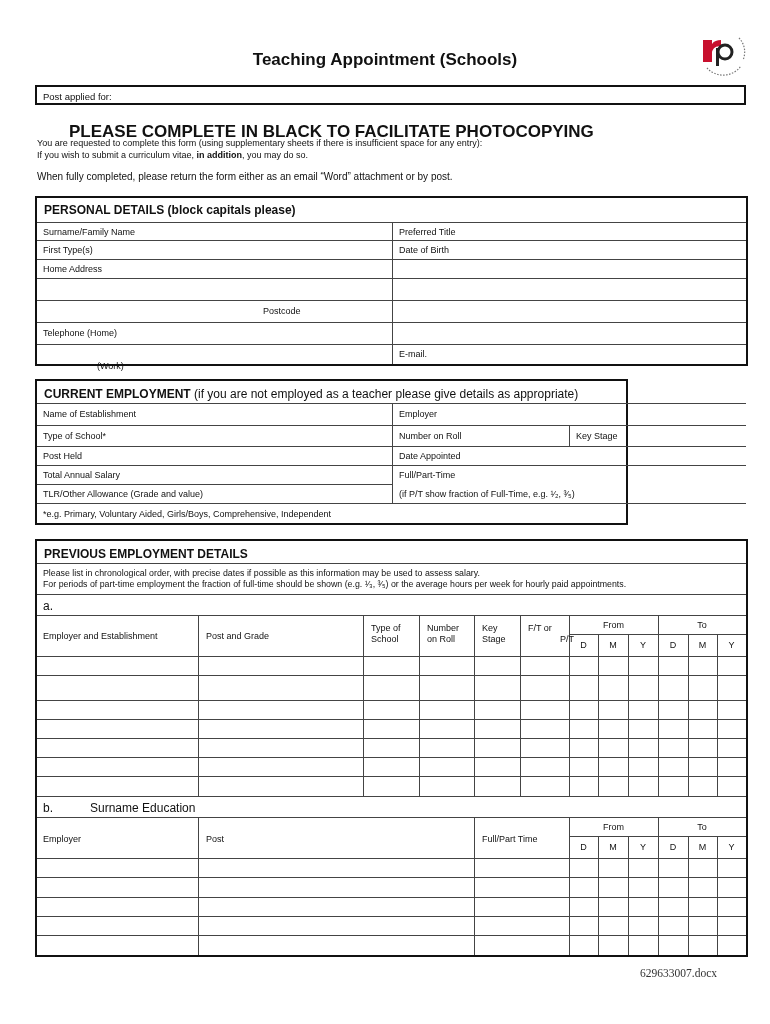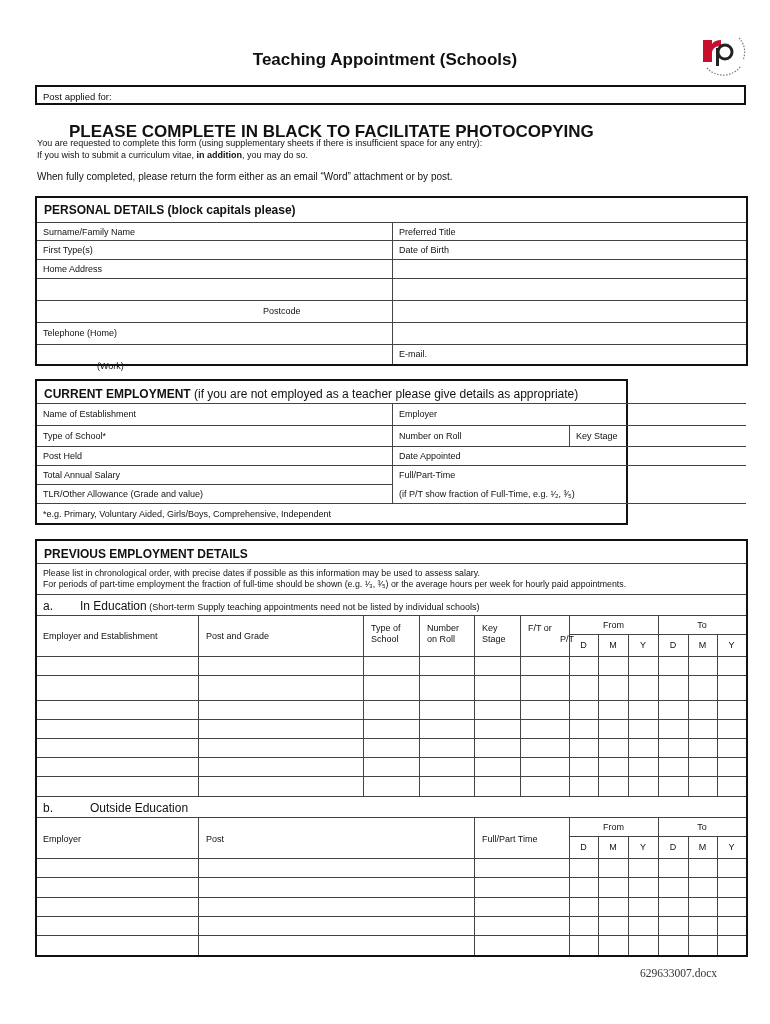--- a/index.html
+++ b/index.html
@@ -101,28 +101,27 @@
 </div>
 
 <div class="abs box" style="left:35px; top:539px; width:713px; height:418px;">
   <div class="sec-title" style="left:7px; top:6px;">PREVIOUS EMPLOYMENT DETAILS</div>
   <div class="hl" style="left:0; width:709px; top:22px;"></div>
   <div class="lbl" style="left:6px; top:38px; font-size:8.8px;">For periods of part-time employment the fraction of full-time should be shown (e.g. ¹⁄₃, ³⁄₅) or the average hours per week for hourly paid appointments.</div>
   <div class="lbl" style="left:6px; top:27px; font-size:8.8px;">Please list in chronological order, with precise dates if possible as this information may be used to assess salary.</div>
   <div class="hl" style="left:0; width:709px; top:53px;"></div>
 
   <div class="lbl" style="left:6px; top:58px; font-size:12px;">a.</div>
-  <div class="lbl" style="left:43px; top:58px; font-size:12px;"><span>In Education</span><span style="font-size:9px;"> (Short-term Supply teaching appointments need not be listed by individual schools)</span></div>
   <div class="hl" style="left:0; width:709px; top:74px;"></div>
 
   <div id="table-a"></div>
 
   <div class="hl" style="left:0; width:709px; top:255px;"></div>
   <div class="lbl" style="left:6px; top:260px; font-size:12px;">b.</div>
-  <div class="lbl" style="left:53px; top:260px; font-size:12px;">Outside Education</div>
+  <div class="lbl" style="left:53px; top:260px; font-size:12px;">Surname Education</div>
   <div class="hl" style="left:0; width:709px; top:276px;"></div>
 
   <div id="table-b"></div>
 <div class="vl" style="left:161px; top:74px; height:181px;"></div>
     <div class="vl" style="left:326px; top:74px; height:181px;"></div>
     <div class="vl" style="left:382px; top:74px; height:181px;"></div>
     <div class="vl" style="left:437px; top:74px; height:181px;"></div>
     <div class="vl" style="left:483px; top:74px; height:181px;"></div>
     <div class="vl" style="left:532px; top:74px; height:181px;"></div>
     <div class="vl" style="left:561px; top:93px; height:162px;"></div>

